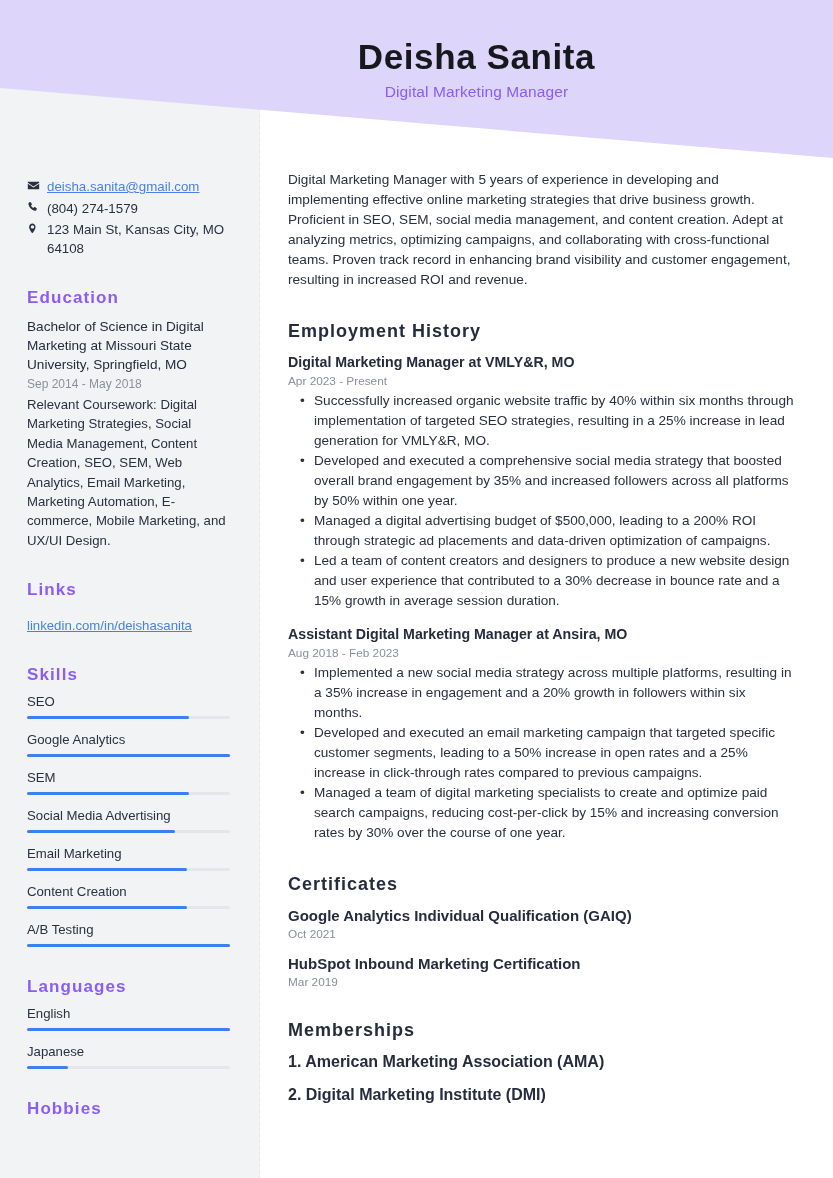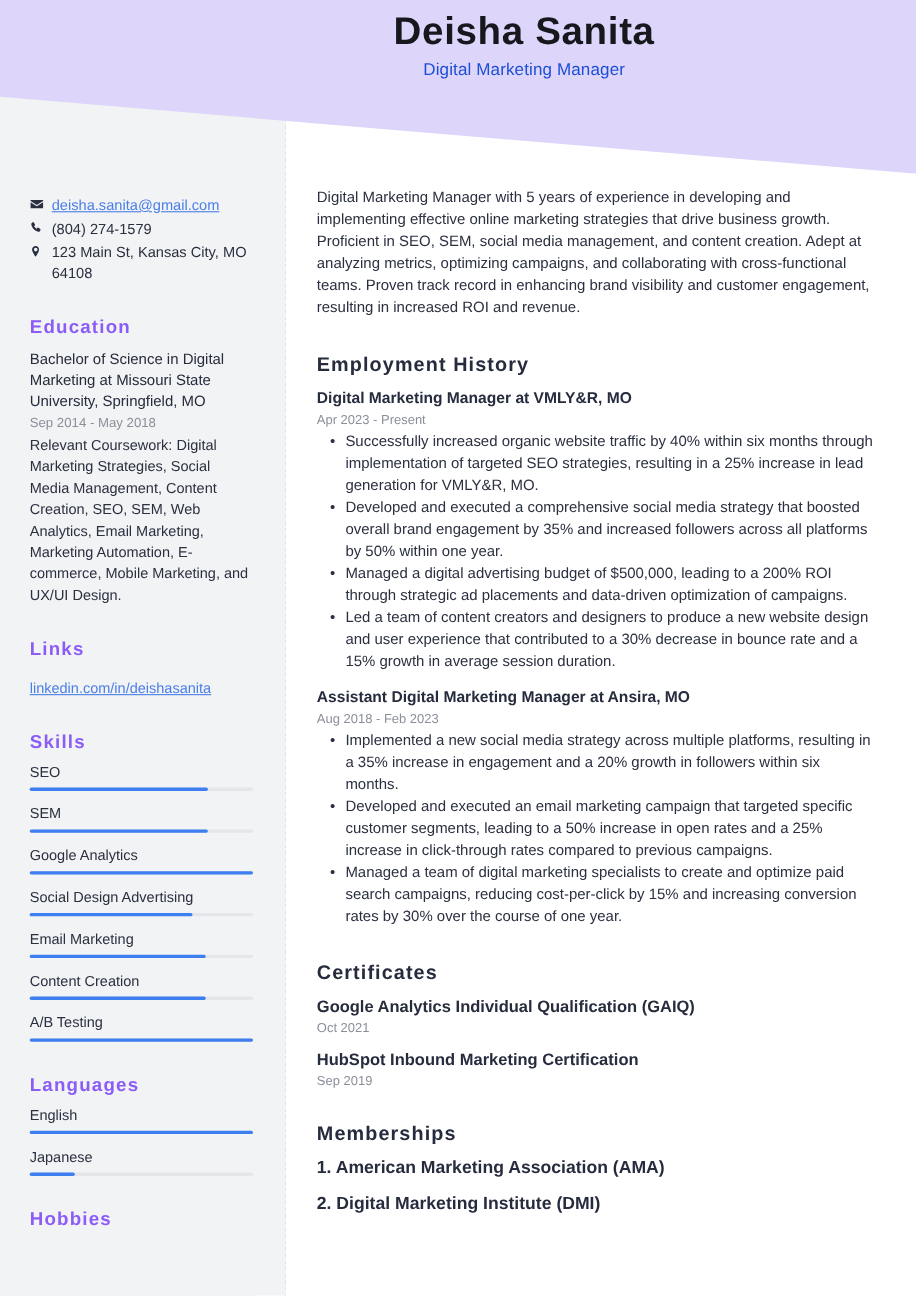--- a/index.html
+++ b/index.html
@@ -50,25 +50,25 @@
     z-index:3;
     text-align:center;
     padding-left:120px;
   }
   .name {
     font-size:35px;
     font-weight:bold;
     letter-spacing:0.6px;
     color:#16181d;
     line-height:1;
-    padding-top:11px;
+    padding-top:39px;
   }
   .job-title {
     font-size:15.5px;
-    color:#1d4ed8;
+    color:#8b5cf6;
     margin-top:9px;
     letter-spacing:0.1px;
   }
 
   
   .sidebar {
     position:absolute;
     left:0; top:0;
     width:260px;
     padding:178px 30px 0 27px;
@@ -274,33 +274,33 @@
 
     <div class="side-h">Skills</div>
     <div id="skills-list">
         <div class="bar-item">
           <div class="bar-label">SEO</div>
           <div class="bar-track">
             <div class="bar-fill" style="width: 80%;"></div>
           </div>
         </div>
         <div class="bar-item">
+          <div class="bar-label">Google Analytics</div>
+          <div class="bar-track">
+            <div class="bar-fill" style="width: 100%;"></div>
+          </div>
+        </div>
+        <div class="bar-item">
           <div class="bar-label">SEM</div>
           <div class="bar-track">
             <div class="bar-fill" style="width: 80%;"></div>
           </div>
         </div>
         <div class="bar-item">
-          <div class="bar-label">Google Analytics</div>
-          <div class="bar-track">
-            <div class="bar-fill" style="width: 100%;"></div>
-          </div>
-        </div>
-        <div class="bar-item">
-          <div class="bar-label">Social Design Advertising</div>
+          <div class="bar-label">Social Media Advertising</div>
           <div class="bar-track">
             <div class="bar-fill" style="width: 73%;"></div>
           </div>
         </div>
         <div class="bar-item">
           <div class="bar-label">Email Marketing</div>
           <div class="bar-track">
             <div class="bar-fill" style="width: 79%;"></div>
           </div>
         </div>
@@ -365,21 +365,21 @@
       </div>
 
     <div class="main-h spaced">Certificates</div>
     <div id="certificates-list">
         <div class="cert-item">
           <div class="cert-title">Google Analytics Individual Qualification (GAIQ)</div>
           <div class="cert-date">Oct 2021</div>
         </div>
         <div class="cert-item">
           <div class="cert-title">HubSpot Inbound Marketing Certification</div>
-          <div class="cert-date">Sep 2019</div>
+          <div class="cert-date">Mar 2019</div>
         </div>
       </div>
 
     <div class="main-h spaced">Memberships</div>
     <div id="memberships-list">
         <div class="member-item">1. American Marketing Association (AMA)</div>
         <div class="member-item">2. Digital Marketing Institute (DMI)</div>
       </div>
   </div>
 </div>

